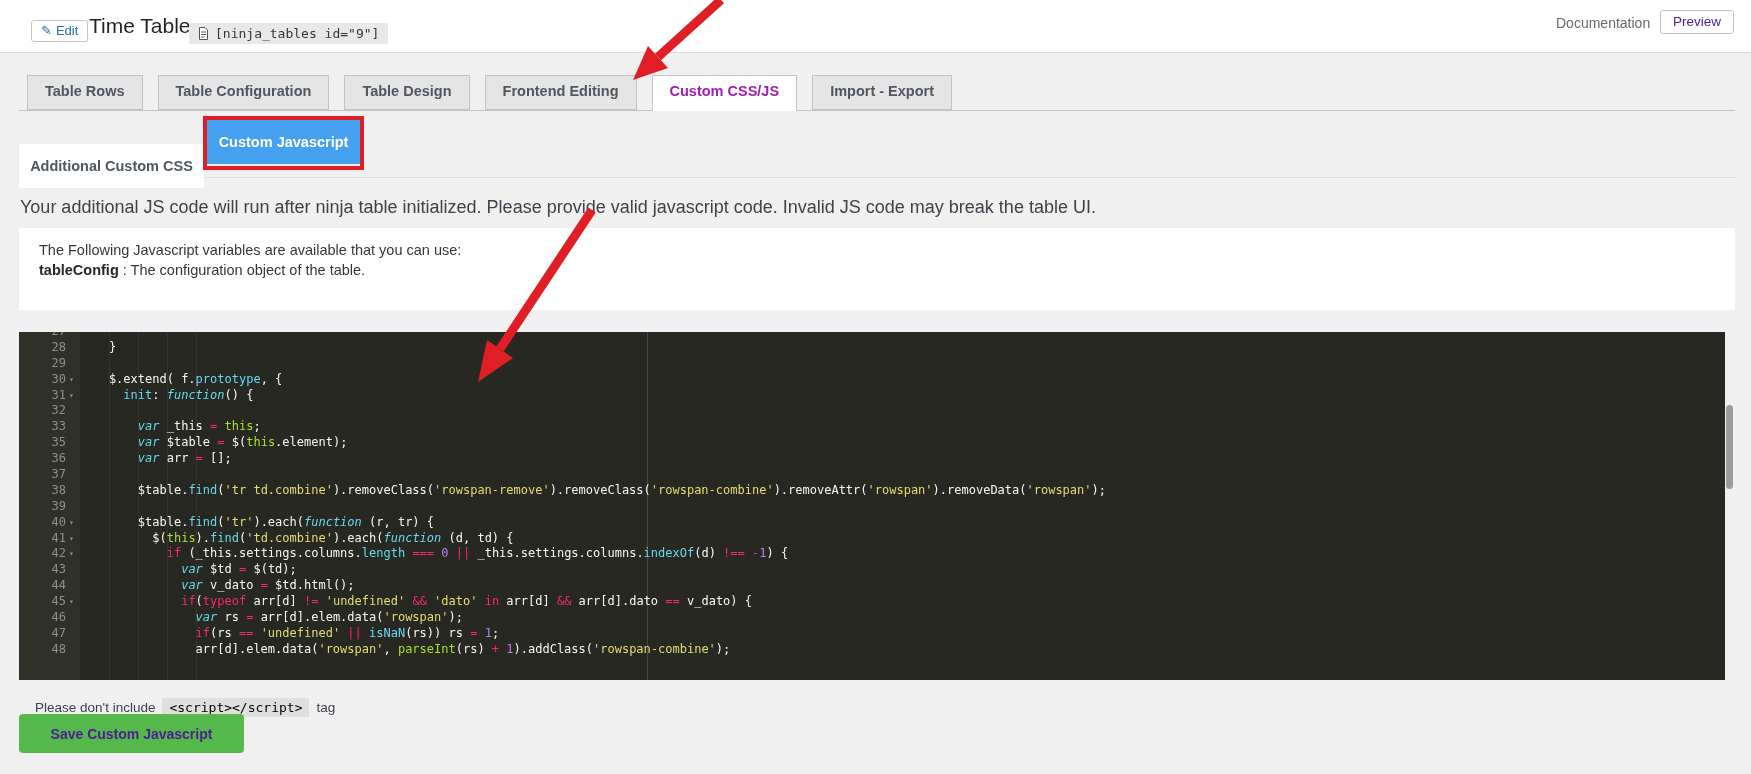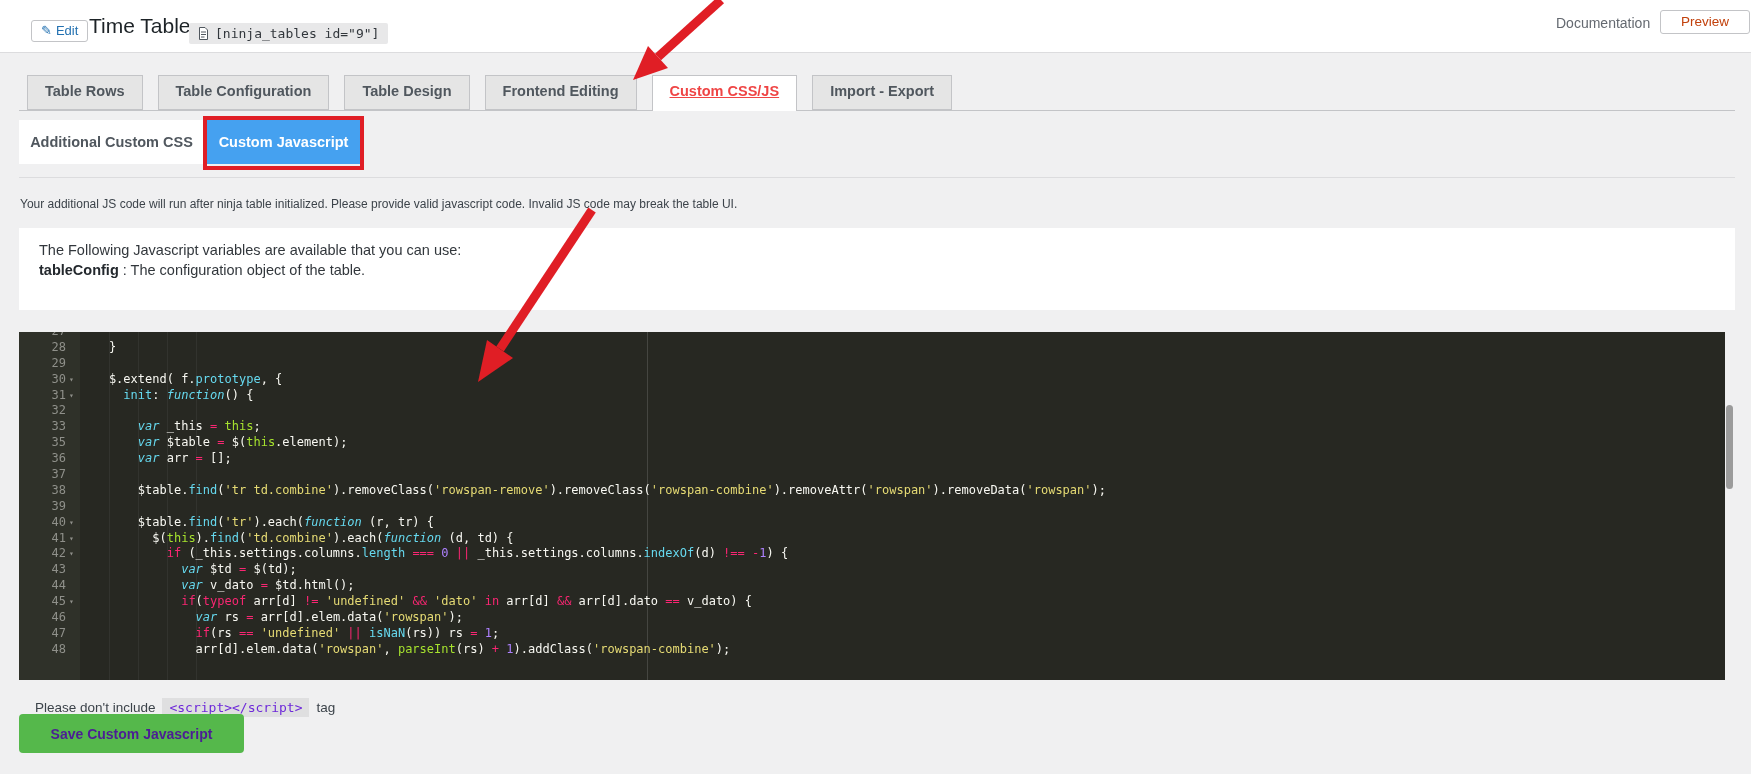--- a/index.html
+++ b/index.html
@@ -13,39 +13,39 @@
   .admin-header{position:absolute;left:0;top:0;width:1751px;height:52px;background:#fff;border-bottom:1px solid #dcdcde;}
   .edit-btn{position:absolute;left:31px;top:20px;display:inline-flex;align-items:center;gap:4px;
     padding:2px 9px 3px;border:1px solid #c3c4c7;border-radius:3px;background:#fff;color:#2271b1;
     font-size:13px;cursor:pointer;font-family:inherit;}
   .edit-btn .pencil{font-size:13px;line-height:1;}
   .page-title{position:absolute;left:89px;top:14px;font-size:21px;font-weight:400;color:#1d2327;margin:0;}
   .shortcode-chip{position:absolute;left:189px;top:23px;display:inline-flex;align-items:center;gap:6px;
     background:#e8e8e9;border-radius:2px;padding:3px 9px;}
   .shortcode-chip code{font-family:"DejaVu Sans Mono",monospace;font-size:13px;color:#32373c;}
   .doc-link{position:absolute;left:1556px;top:15px;font-size:14px;color:#646970;cursor:pointer;text-align:right;}
-  .preview-btn{position:absolute;left:1660px;top:10px;padding:3px 20px 4px;border:1px solid #c3c4c7;border-radius:3px;
-    background:#fff;color:#c2410c;font-size:13.5px;cursor:pointer;font-family:inherit;}
+  .preview-btn{position:absolute;left:1660px;top:10px;padding:3px 12px 4px;border:1px solid #c3c4c7;border-radius:3px;
+    background:#fff;color:#4c1d95;font-size:13.5px;cursor:pointer;font-family:inherit;}
   
   .tabs{position:absolute;left:27px;top:75px;display:flex;gap:15px;z-index:2;}
   .tab{height:35px;box-sizing:border-box;padding:7px 17px 0;background:#e5e5e5;border:1px solid #c3c4c7;
     font-size:14.5px;font-weight:600;color:#50575e;cursor:pointer;white-space:nowrap;}
-  .tab.active{background:#fff;color:#ef4444;height:36px;border-bottom:none;z-index:3;text-decoration:underline;}
+  .tab.active{background:#fff;color:#a21caf;height:36px;border-bottom:none;z-index:3;}
   .tab-underline{position:absolute;left:19px;top:110px;width:1716px;height:1px;background:#c3c4c7;z-index:1;}
   
   .subtabs{position:absolute;left:19px;top:120px;display:flex;gap:3px;z-index:2;}
   .subtab{height:44px;display:flex;align-items:center;justify-content:center;font-size:14.5px;font-weight:600;
     color:#50575e;background:#fff;cursor:pointer;}
-  .subtab.w1{width:185px;} .subtab.w2{width:153px;}
+  .subtab.w1{width:185px;margin-top:24px;} .subtab.w2{width:153px;}
   .subtab.active{background:var(--blue);color:#fff;}
   .annotation-box{position:absolute;left:203px;top:116px;width:161px;height:54px;box-sizing:border-box;
     border:4px solid var(--red);z-index:10;pointer-events:none;}
   .divider{position:absolute;left:19px;top:177px;width:1716px;height:1px;background:#dcdcde;}
   
-  .desc{position:absolute;left:20px;top:197px;font-size:12px;color:#3c434a;margin:0;}
+  .desc{position:absolute;left:20px;top:197px;font-size:18px;color:#3c434a;margin:0;}
   .info-box{position:absolute;left:19px;top:228px;width:1716px;height:82px;box-sizing:border-box;background:#fff;
     padding:12px 20px;font-size:14.5px;line-height:20px;color:#32373c;}
   .info-box b{color:#23282d;}
   
   .editor{position:absolute;left:19px;top:332px;width:1715px;height:348px;background:#fff;}
   .code-area{position:absolute;left:0;top:0;width:1706px;height:348px;background:var(--code-bg);overflow:hidden;}
   .gutter-bg{position:absolute;left:0;top:0;width:61px;height:348px;background:var(--gutter-bg);}
   .indent-guide{position:absolute;top:0;width:1px;height:348px;background:rgba(255,255,255,0.055);}
   .print-margin{position:absolute;left:628px;top:0;width:1px;height:348px;background:rgba(255,255,255,0.14);}
   .rows{position:absolute;left:0;top:-8px;width:1706px;}
@@ -53,21 +53,21 @@
   .code-row .ln{position:absolute;left:0;top:0;width:47px;text-align:right;color:var(--ln);}
   .code-row .fold{position:absolute;left:50px;top:0;width:12px;color:#8f908a;font-size:8px;line-height:15.9px;}
   .code-row .code{position:absolute;left:61px;top:0;white-space:pre;color:var(--code-default);}
   .tk-w{color:var(--code-default);} .tk-p{color:var(--code-pink);} .tk-c{color:var(--code-cyan);}
   .tk-ci{color:var(--code-cyan);font-style:italic;} .tk-g{color:var(--code-green);margin-top:19px;}
   .tk-y{color:var(--code-yellow);} .tk-n{color:var(--code-purple);}
   .scroll-lane{position:absolute;right:0;top:0;width:9px;height:348px;background:#f0f0f1;}
   .scroll-thumb{position:absolute;left:1px;top:73px;width:7px;height:84px;border-radius:3.5px;background:#9b9b9b;cursor:pointer;}
   
   .footer-note{position:absolute;left:19px;top:682px;font-size:13.5px;color:#3c434a;margin:16px;display:flex;align-items:center;gap:7px;}
-  .footer-note code{font-family:"DejaVu Sans Mono",monospace;font-size:13px;background:#dfdfe0;color:#6d28d9;padding:2px 7px;}
+  .footer-note code{font-family:"DejaVu Sans Mono",monospace;font-size:13px;background:#dfdfe0;color:#000000;padding:2px 7px;}
   .save-btn{position:absolute;left:19px;top:714px;width:225px;height:39px;background:var(--green);color:#4c1d95;
     border:none;border-radius:4px;font-size:14px;font-weight:600;cursor:pointer;font-family:inherit;}
   
   .arrows{position:absolute;left:0;top:0;z-index:40;pointer-events:none;}
 </style>
 </head>
 <body style="--blue: #45a1f0; --green: #55b84b; --red: #e01e25; --code-bg: #272822; --gutter-bg: #2f3129; --ln: #8f908a; --code-default: #f8f8f2; --code-pink: #f92672; --code-cyan: #66d9ef; --code-green: #a6e22e; --code-yellow: #e6db74; --code-purple: #ae81ff;">
 
 <div class="admin-header">
   <button class="edit-btn">

